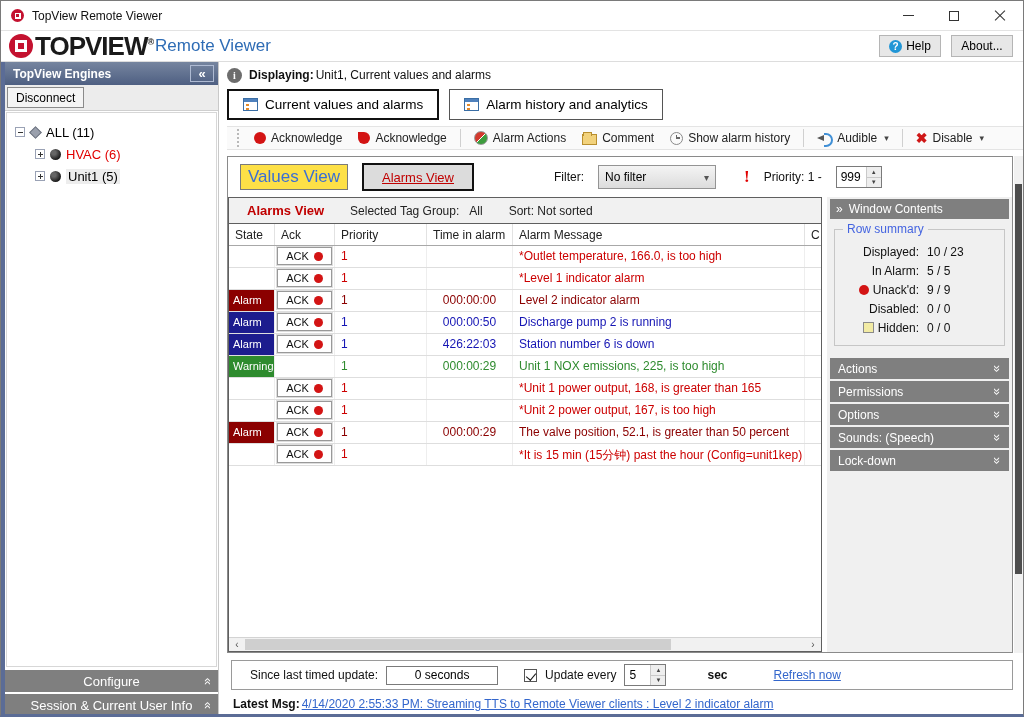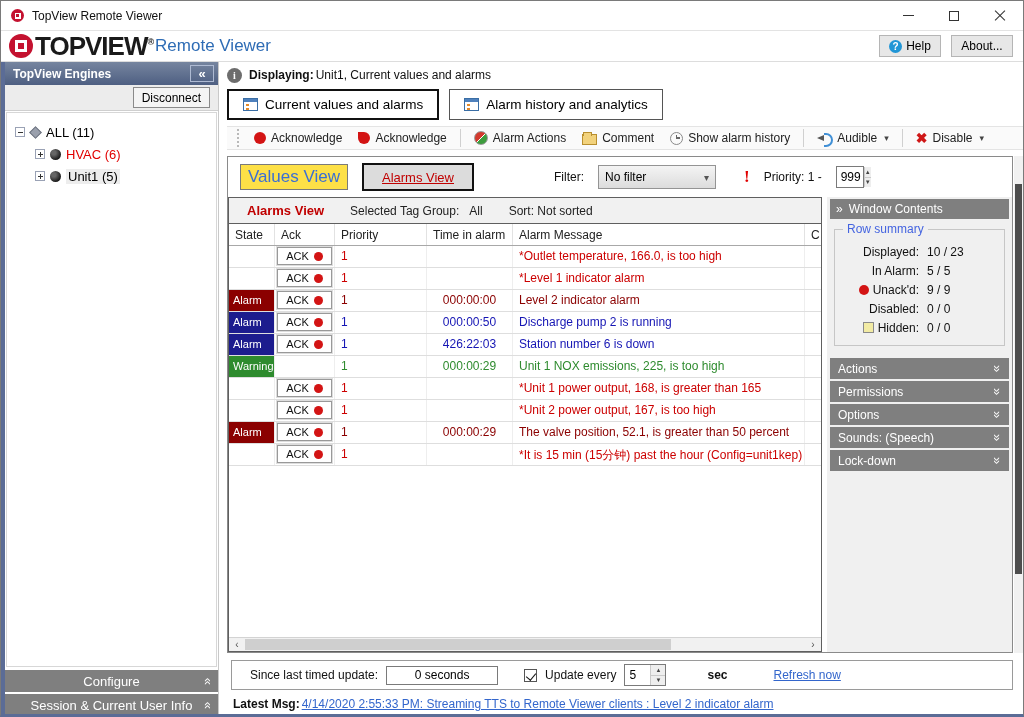--- a/index.html
+++ b/index.html
@@ -30,21 +30,21 @@
   .hdr-buttons{margin-left:auto;display:flex;gap:10px;margin-right:10px;}
   .hdr-btn{min-width:62px;height:22px;background:#e7e7e7;border:1px solid #b5b5b5;font-size:12px;display:flex;align-items:center;justify-content:center;gap:4px;padding:0 8px;cursor:default;}
   .q-icon{width:13px;height:13px;border-radius:50%;background:#2196d6;color:#fff;font-size:10px;font-weight:bold;display:flex;align-items:center;justify-content:center;}
   .q-icon::before{content:"?";}
   
   .body{display:flex;height:654px;border-left:4px solid var(--slate);}
   
   .sidebar{width:214px;flex:none;display:flex;flex-direction:column;background:#fff;border-right:1px solid #c9c9c9;}
   .sb-header{height:23px;background:linear-gradient(#76859f,#4e5f82);color:#fff;font-weight:bold;font-size:12px;display:flex;align-items:center;padding:0 4px 0 8px;}
   .sb-collapse{margin-left:auto;width:24px;height:17px;border:1px solid #aebad2;display:flex;align-items:center;justify-content:center;color:#fff;font-size:13px;cursor:default;}
-  .sb-disconnect{height:26px;background:#ececec;display:flex;align-items:center;justify-content:flex-end;padding:8px;border-bottom:1px solid #cfcfcf;}
+  .sb-disconnect{height:26px;background:#ececec;display:flex;align-items:center;padding:2px;border-bottom:1px solid #cfcfcf;}
   .btn-disconnect{height:21px;padding:0 8px;background:#f4f4f4;border:1px solid #8a8a8a;font-size:12px;cursor:default;}
   .sb-tree{flex:1;background:#fff;border:1px solid #d7d7d7;margin:1px;padding:8px 0 0 8px;overflow:hidden;font-size:13px;}
   .tree-item{display:flex;align-items:center;height:22px;gap:5px;cursor:default;}
   .tree-item.lvl1{padding-left:20px;}
   .expander{width:10px;height:10px;border:1px solid #9aa2b5;background:#fff;position:relative;flex:none;}
   .expander::before,.expander.plus::after{content:"";position:absolute;background:#333;}
   .expander::before{left:1.5px;top:3.9px;width:5px;height:1px;}
   .expander.plus::after{left:3.9px;top:1.5px;width:1px;height:5px;}
   .node-diamond{width:9px;height:9px;background:#9aa0ad;transform:rotate(45deg);border:1px solid #6e7480;flex:none;margin:0 1px;}
   .node-circle{width:11px;height:11px;border-radius:50%;background:radial-gradient(circle at 35% 35%,#666 20%,#1c1c1c 70%);flex:none;}
@@ -89,21 +89,21 @@
   .vscroll{width:9px;background:#f1f1f1;position:relative;margin-left:1px;}
   .vscroll .thumb{position:absolute;left:1px;right:1px;top:28px;height:390px;background:#4d4d4d;}
   .viewbar{height:40px;display:flex;align-items:center;gap:14px;padding-left:12px;flex:none;}
   .btn-values{width:108px;height:26px;background:#fde047;border:1px solid #7a7a7a;color:#3b6fd4;font-size:17px;display:flex;align-items:center;justify-content:center;cursor:default;}
   .btn-alarms{width:112px;height:28px;background:#dcdcdc;border:2.5px solid #111;color:#c00000;font-size:13px;text-decoration:underline;display:flex;align-items:center;justify-content:center;cursor:default;}
   .lbl{font-size:12px;color:#111;}
   .combo{width:118px;height:24px;background:linear-gradient(#f4f4f4,#dcdcdc);border:1px solid #949494;font-size:12px;display:flex;align-items:center;padding:0 6px;cursor:default;}
   .combo .chev{margin-left:auto;font-size:10px;color:#555;}
   .excl{color:#e00000;font-weight:bold;font-size:17px;font-family:"Liberation Serif",serif;margin-left:14px;}
   .excl::before{content:"!";}
-  .spin-input{width:28px;height:22px;border:1px solid #7a7a7a;display:flex;background:#fff;}
+  .spin-input{width:46px;height:22px;border:1px solid #7a7a7a;display:flex;background:#fff;}
   .spin-input .val{flex:1;font-size:12px;padding:3px 3px 0 4px;}
   .spinners{width:15px;border-left:1px solid #c9c9c9;display:flex;flex-direction:column;}
   .spinners span{flex:1;font-size:6px;color:#444;display:flex;align-items:center;justify-content:center;background:#eee;cursor:default;}
   .spinners span + span{border-top:1px solid #c9c9c9;}
   
   .content-row{flex:1;display:flex;min-height:0;}
   .table-wrap{width:594px;border:1px solid #5f5f5f;display:flex;flex-direction:column;background:#fff;flex:none;}
   .table-titlebar{height:26px;background:#f1f1f1;border-bottom:1px solid #5f5f5f;display:flex;align-items:center;gap:26px;padding-left:18px;flex:none;}
   .tbl-title{color:#c00000;font-weight:bold;font-size:13px;}
   .tbl-sub{font-size:12px;color:#222;}

